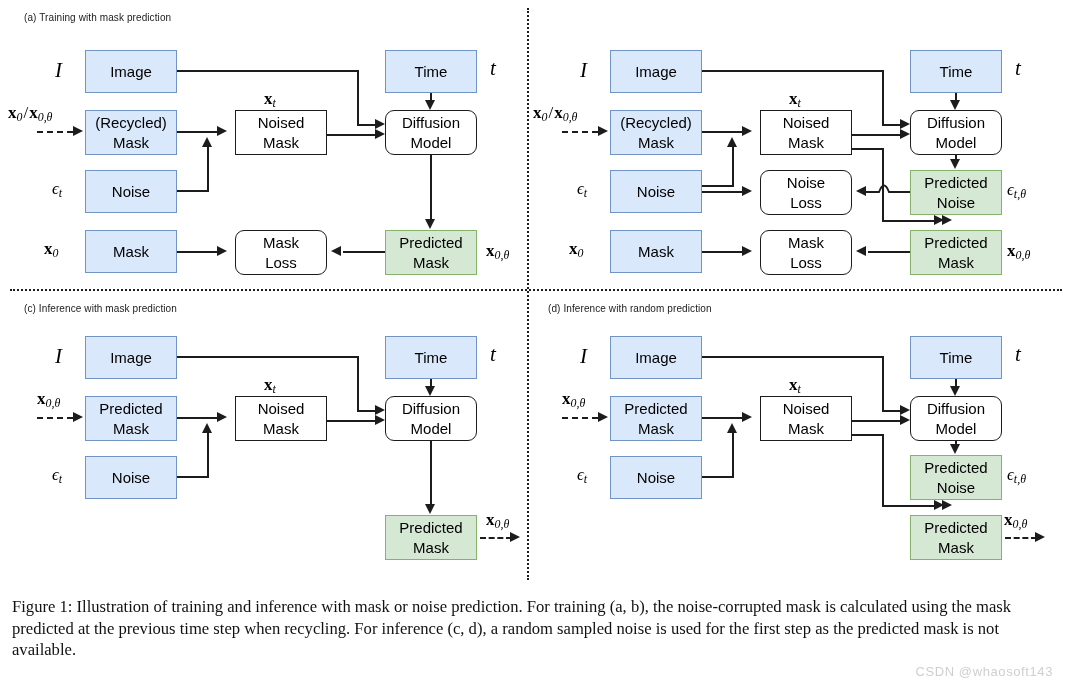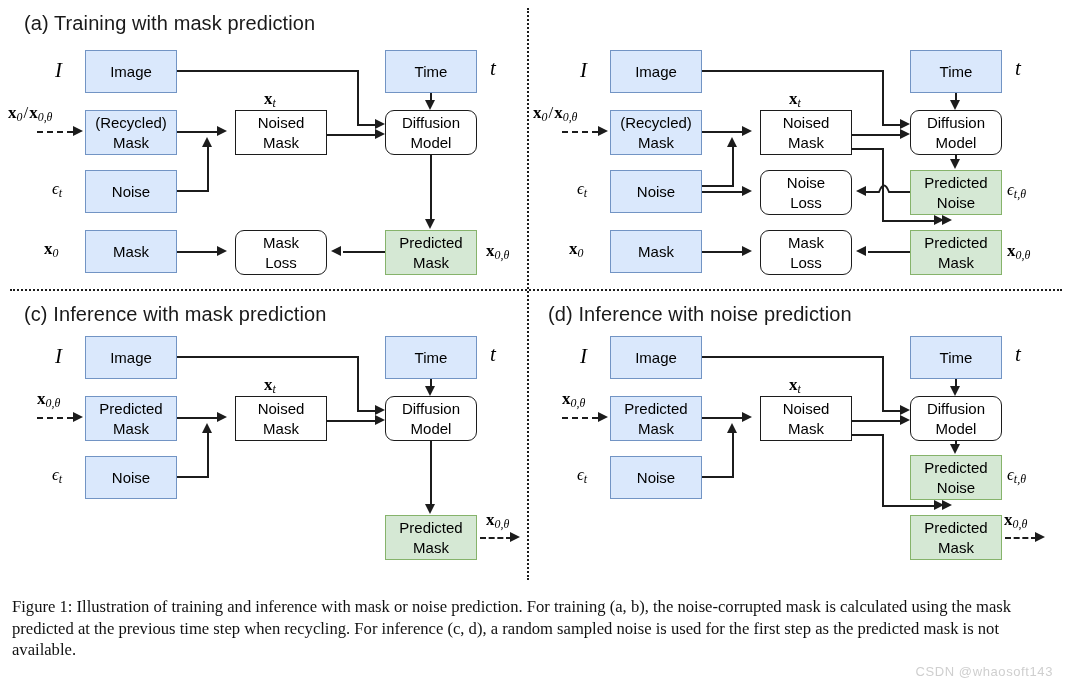--- a/index.html
+++ b/index.html
@@ -2,21 +2,21 @@
 <html><head>
 <meta charset="utf-8">
 <style>
   html,body{margin:0;padding:0;background:#ffffff;}
   body{width:1071px;height:693px;font-family:"Liberation Sans",sans-serif;color:#000;}
   #root{position:relative;width:1071px;height:693px;overflow:hidden;background:#fff;}
 
   
   .panel-title{
     position:absolute;font-family:"Liberation Sans",sans-serif;
-    font-size:20px;color:#1a1a1a;white-space:nowrap;letter-spacing:.1px;
+    font-size:10px;color:#1a1a1a;white-space:nowrap;letter-spacing:.1px;
   }
 
   
   .box{
     position:absolute;box-sizing:border-box;
     display:flex;flex-direction:column;align-items:center;justify-content:center;
     font-family:"Liberation Sans",sans-serif;font-size:15px;line-height:1.30;
     color:#000;text-align:center;white-space:nowrap;
   }
   .box .l1,.box .l2{display:block;text-align:right;}
@@ -299,21 +299,21 @@
 
   <div class="ln vl" style="left:430px;top:379px;height:9px;"></div>
   <div class="arw d" style="left:425px;top:386px;"></div>
 
   <div class="ln vl" style="left:430px;top:441px;height:65px;"></div>
   <div class="arw d" style="left:425px;top:504px;"></div>
 
   <div class="dln" style="left:480px;top:537px;width:32px;"></div>
   <div class="arw r" style="left:510px;top:532px;"></div>
 
-  <div class="panel-title" style="left:548px;top:303px;">(d) Inference with noise prediction</div>
+  <div class="panel-title" style="left:548px;top:303px;">(d) Inference with random prediction</div>
 
   <div class="mlab" style="left:580px;top:346px;font-size:21px;">I</div>
   <div class="mlab" style="left:562px;top:390px;font-size:17px;"><span class="bf">x</span><span class="sub">0,<i>θ</i></span></div>
   <div class="mlab" style="left:577px;top:466px;font-size:17px;">ϵ<span class="sub">t</span></div>
   <div class="mlab" style="left:789px;top:376px;font-size:17px;"><span class="bf">x</span><span class="sub">t</span></div>
   <div class="mlab" style="left:1015px;top:344px;font-size:21px;">t</div>
   <div class="mlab" style="left:1007px;top:466px;font-size:17px;">ϵ<span class="sub">t,<i>θ</i></span></div>
   <div class="mlab" style="left:1004px;top:511px;font-size:17px;"><span class="bf">x</span><span class="sub">0,<i>θ</i></span></div>
 
   <div class="box blue" style="left:610px;top:336px;width:92px;height:43px;">

